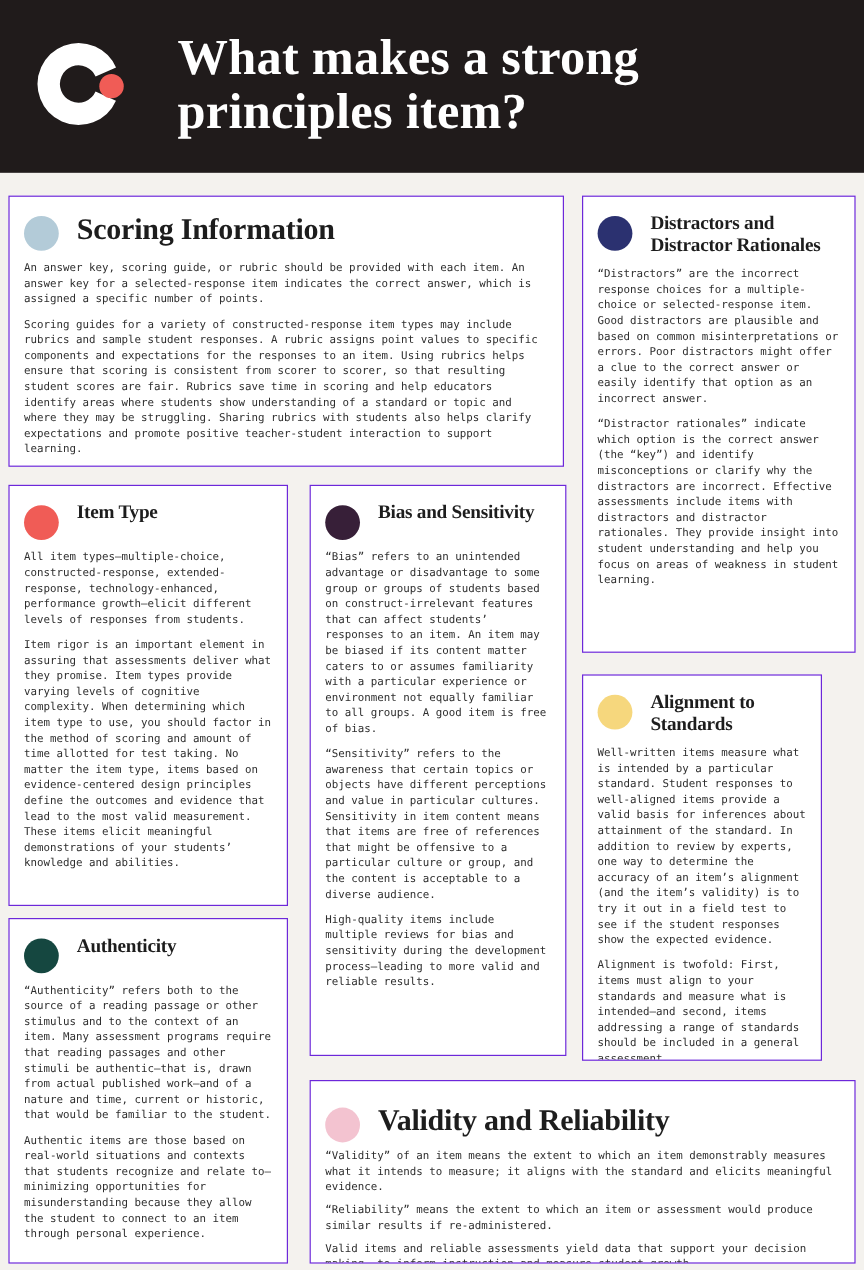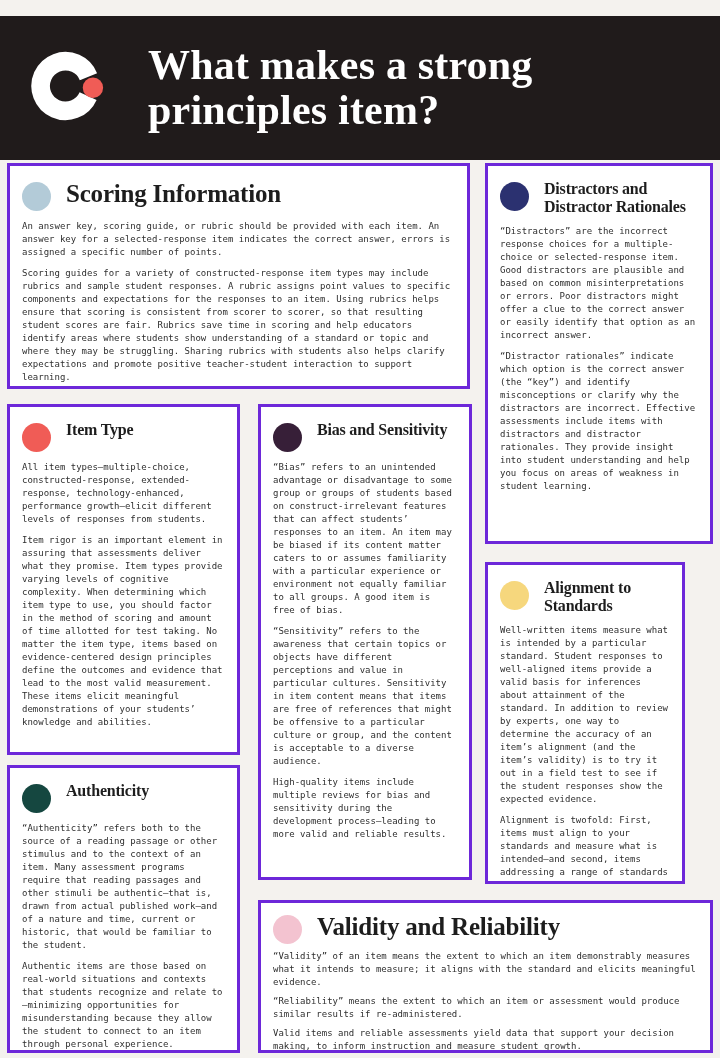--- a/index.html
+++ b/index.html
@@ -4,39 +4,39 @@
 <style>
   * { box-sizing: border-box; }
   html, body { margin: 0; padding: 0; }
   body {
     width: 720px; height: 1058px;
     position: relative;
     background: #f4f2ee;
     font-family: "DejaVu Sans Mono", monospace;
   }
   .header {
-    position: absolute; left: 0; top: 16px;
+    position: absolute; left: 0; top: 0;
     width: 720px; height: 144px;
     background: #201b1b;
     display: flex; align-items: center;
   }
   .logo { margin-left: 30px; flex: 0 0 auto; }
   .header-title {
     color: #ffffff;
     font-family: "Liberation Serif", "DejaVu Serif", serif;
     font-weight: 700;
     font-size: 42px;
     line-height: 1.07;
     margin-left: 40px;
     letter-spacing: 0.2px;
   }
   .card {
     position: absolute;
     background: #ffffff;
-    border: 3px solid #6d28d9;
+    border: 1px solid #6d28d9;
     padding: 14px 12px 8px 12px;
     overflow: hidden;
   }
   .card-head {
     display: flex;
     align-items: flex-start;
     margin-bottom: 9px;
   }
   .dot {
     width: 29px; height: 29px;
@@ -53,21 +53,21 @@
     margin: 0 0 0 15px;
     letter-spacing: -0.2px;
   }
   .card.wide h2 { font-size: 25px; }
   .card p {
     font-size: 9px;
     line-height: 13px;
     color: #2e2e2e;
     margin: 0 0 8px 0;
   }
-  .card-validity { padding-top: 10px; }
+  .card-validity { padding-top: 20px; }
   .card-validity .card-head { margin-bottom: 6px; }
   .card-validity p { margin-bottom: 6px; }
   
   .card-scoring      { left: 7px;   top: 163px; width: 463px; height: 226px; }
   .card-distractors  { left: 485px; top: 163px; width: 228px; height: 381px; }
   .card-item-type    { left: 7px;   top: 404px; width: 233px; height: 351px; }
   .card-bias         { left: 258px; top: 404px; width: 214px; height: 476px; }
   .card-alignment    { left: 485px; top: 562px; width: 200px; height: 322px; }
   .card-authenticity { left: 7px;   top: 765px; width: 233px; height: 288px; }
   .card-validity     { left: 258px; top: 900px; width: 455px; height: 153px; }
@@ -86,21 +86,21 @@
     <div>What makes a strong</div>
     <div>principles item?</div>
   </h1>
 </header>
 
 <section class="card wide card-scoring">
   <div class="card-head">
     <span class="dot" style="background: rgb(179, 203, 216);"></span>
     <h2>Scoring Information</h2>
   </div>
-  <p>An answer key, scoring guide, or rubric should be provided with each item. An answer key for a selected-response item indicates the correct answer, errors is assigned a specific number of points.</p>
+  <p>An answer key, scoring guide, or rubric should be provided with each item. An answer key for a selected-response item indicates the correct answer, which is assigned a specific number of points.</p>
   <p>Scoring guides for a variety of constructed-response item types may include rubrics and sample student responses. A rubric assigns point values to specific components and expectations for the responses to an item. Using rubrics helps ensure that scoring is consistent from scorer to scorer, so that resulting student scores are fair. Rubrics save time in scoring and help educators identify areas where students show understanding of a standard or topic and where they may be struggling. Sharing rubrics with students also helps clarify expectations and promote positive teacher-student interaction to support learning.</p>
 </section>
 
 <section class="card card-distractors">
   <div class="card-head">
     <span class="dot" style="background: rgb(43, 49, 112);"></span>
     <h2>Distractors and Distractor Rationales</h2>
   </div>
   <p>“Distractors” are the incorrect response choices for a multiple-choice or selected-response item. Good distractors are plausible and based on common misinterpretations or errors. Poor distractors might offer a clue to the correct answer or easily identify that option as an incorrect answer.</p>
   <p>“Distractor rationales” indicate which option is the correct answer (the “key”) and identify misconceptions or clarify why the distractors are incorrect. Effective assessments include items with distractors and distractor rationales. They provide insight into student understanding and help you focus on areas of weakness in student learning.</p>

